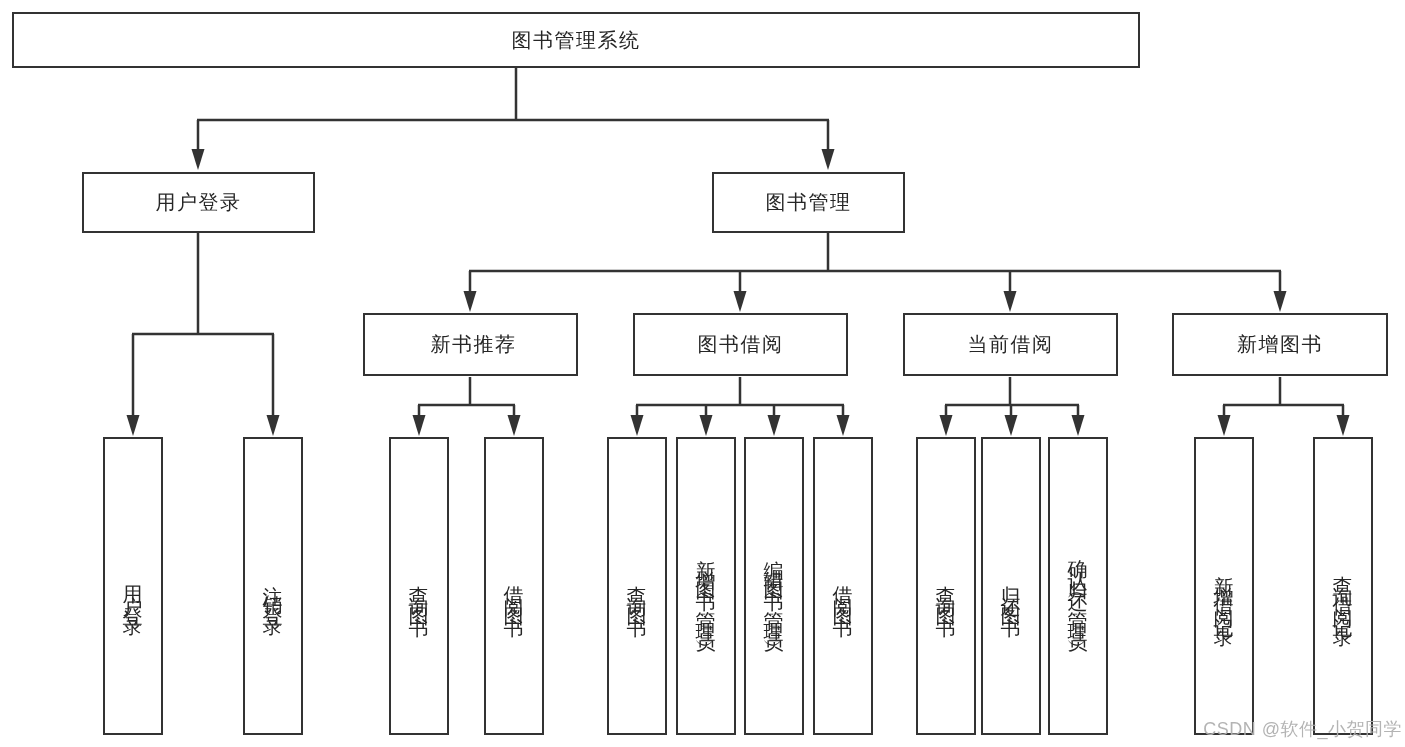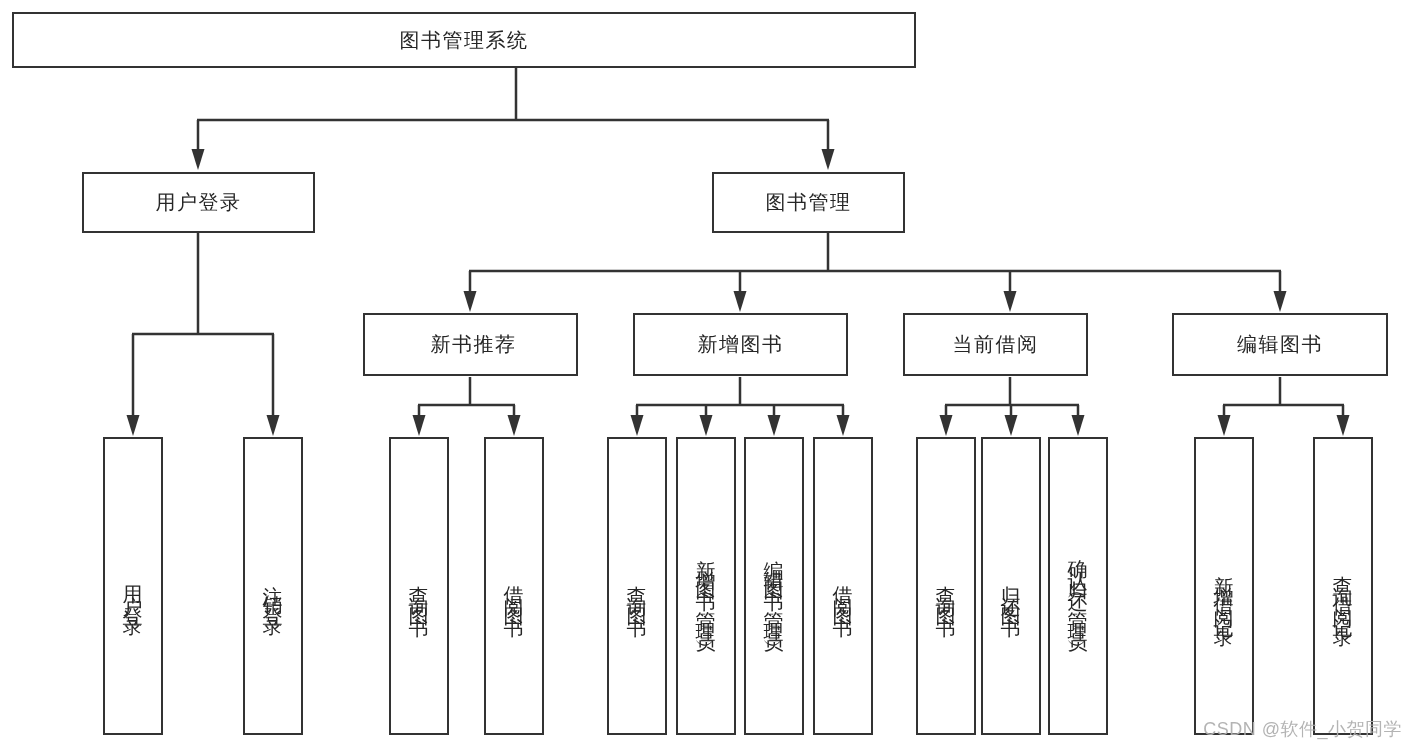--- a/index.html
+++ b/index.html
@@ -40,21 +40,21 @@
     display: flex;
     align-items: center;
     justify-content: center;
     color: var(--text);
   }
   .h-box {
     font-size: 20px;
     letter-spacing: 1.5px;
     white-space: nowrap;
   }
-  .root-box  { left: 12px;  top: 12px;  width: 904px; height: 56px; }
+  .root-box  { left: 12px;  top: 12px;  width: 1128px; height: 56px; }
   .l2 { top: 172px; height: 61px; }
   .l3 { top: 313px; height: 63px; }
   .leaf {
     top: 437px;
     height: 298px;
     width: 60px;
   }
   .leaf .v-text {
     writing-mode: vertical-rl;
     text-orientation: mixed;
@@ -137,23 +137,23 @@
     <polygon points="1217.5,415 1230.5,415 1224,436"></polygon>
     <polygon points="1336.5,415 1349.5,415 1343,436"></polygon>
   </svg>
 
   <div class="box h-box root-box">图书管理系统</div>
 
   <div class="box h-box l2" style="left:82px;width:233px;">用户登录</div>
   <div class="box h-box l2" style="left:712px;width:193px;">图书管理</div>
 
   <div class="box h-box l3" style="left:363px;width:215px;padding-left:6px;">新书推荐</div>
-  <div class="box h-box l3" style="left:633px;width:215px;">新增图书</div>
-  <div class="box h-box l3" style="left:903px;width:185px;text-align:center;">当前借阅</div>
-  <div class="box h-box l3" style="left:1172px;width:216px;">编辑图书</div>
+  <div class="box h-box l3" style="left:633px;width:215px;">图书借阅</div>
+  <div class="box h-box l3" style="left:903px;width:215px;text-align:center;">当前借阅</div>
+  <div class="box h-box l3" style="left:1172px;width:216px;">新增图书</div>
 
   <div class="box leaf" style="left:103px;">
     <span class="v-text">用户登录</span>
   </div>
   <div class="box leaf" style="left:243px;">
     <span class="v-text">注销登录</span>
   </div>
 
   <div class="box leaf" style="left:389px;">
     <span class="v-text">查询图书</span>

